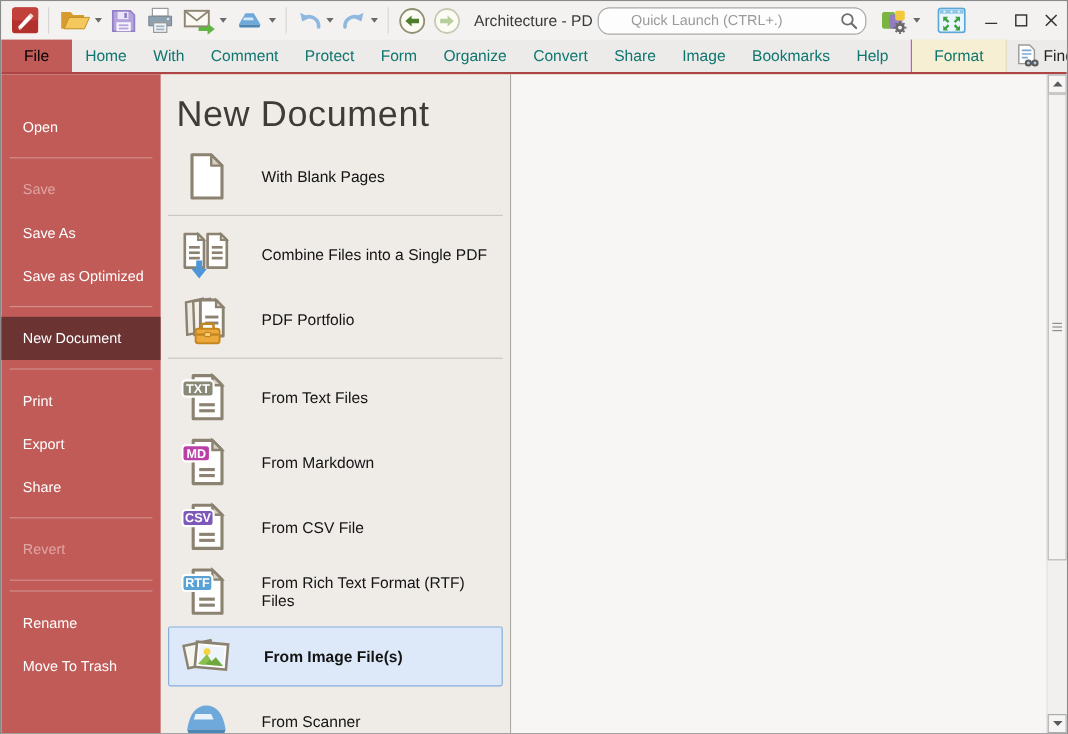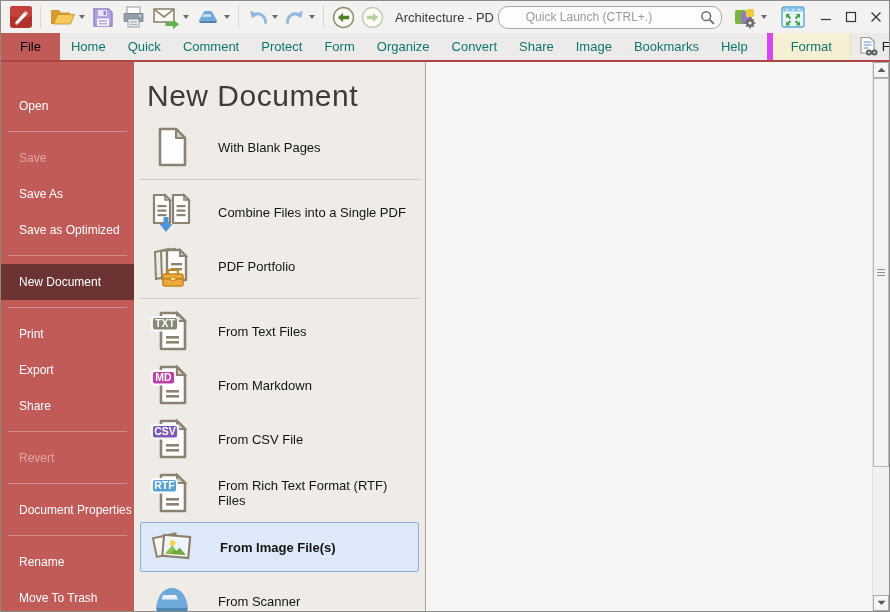--- a/index.html
+++ b/index.html
@@ -15,21 +15,21 @@
   .title-text{flex:1 1 auto;min-width:0;font-size:13px;color:#3a3a3a;white-space:nowrap;overflow:hidden;margin-left:8px;}
   .quick-launch{flex:0 0 148px;height:21px;border:1px solid #A8A8A8;border-radius:10px;background:#FDFDFD;display:flex;align-items:center;padding:0 6px 0 25px;margin:0 8px 0 4px;gap:17px;}
   .quick-launch input{border:none;outline:none;background:transparent;flex:1;font-size:12px;color:#444;font-family:"Liberation Sans",sans-serif;min-width:0;}
   .quick-launch input::placeholder{color:#9a9a9a;}
   .winbtn{width:42px;height:30px;display:flex;align-items:center;justify-content:center;}
 
   
   .tabbar{flex:0 0 27px;background:#ECEBEA;display:flex;align-items:stretch;font-size:13px;}
   .tab{display:flex;align-items:center;padding:0 11px;color:#0f766e;cursor:default;}
   .tab.file{background:#C15B58;color:#000000;padding:0 19px;}
-  .tab.format{background:#F6EFD3;padding:0 18px;margin-left:8px;border-left:6px solid #d946ef;border-right:1px solid #E7DDBB;}
+  .tab.format{background:#F6EFD3;padding:0 18px;margin-left:8px;border-left:1px solid #d946ef;border-right:1px solid #E7DDBB;}
   .tabbar-right{margin-left:auto;display:flex;align-items:stretch;}
   .ribbon-btn{display:flex;align-items:center;gap:4px;padding:0 7px;color:#222;}
   .redline{flex:0 0 2px;background:#AC4543;}
 
   
   .main{flex:1 1 auto;display:flex;min-height:0;}
 
   
   .sidebar{flex:0 0 133px;background:#C15B58;color:#fff;padding-top:26px;font-size:12px;}
   .side-item{height:36px;line-height:36px;padding-left:18px;white-space:nowrap;cursor:default;}
@@ -227,21 +227,21 @@
       <svg width="12" height="12" viewBox="0 0 12 12">
           <line x1="1.5" y1="1.5" x2="10.5" y2="10.5" stroke="#333" stroke-width="1.3"></line>
           <line x1="10.5" y1="1.5" x2="1.5" y2="10.5" stroke="#333" stroke-width="1.3"></line>
         </svg>
     </span>
   </div>
 
   <div class="tabbar">
     <span class="tab file">File</span>
     <span class="tab">Home</span>
-    <span class="tab">Quick</span>
+    <span class="tab">With</span>
     <span class="tab">Comment</span>
     <span class="tab">Protect</span>
     <span class="tab">Form</span>
     <span class="tab">Organize</span>
     <span class="tab">Convert</span>
     <span class="tab">Share</span>
     <span class="tab">Image</span>
     <span class="tab">Bookmarks</span>
     <span class="tab">Help</span>
     <span class="tab format">Format</span>
@@ -279,21 +279,20 @@
       <div class="side-item">Save as Optimized</div>
       <div class="side-div"></div>
       <div class="side-item selected">New Document</div>
       <div class="side-div"></div>
       <div class="side-item">Print</div>
       <div class="side-item">Export</div>
       <div class="side-item">Share</div>
       <div class="side-div"></div>
       <div class="side-item disabled">Revert</div>
       <div class="side-div"></div>
-      <div class="side-item">Document Properties</div>
       <div class="side-div"></div>
       <div class="side-item">Rename</div>
       <div class="side-item">Move To Trash</div>
     </div>
 
     <div class="menu-panel">
       <div class="menu-heading">New Document</div>
 
       <div class="menu-item">
         <span class="mi-icon">

